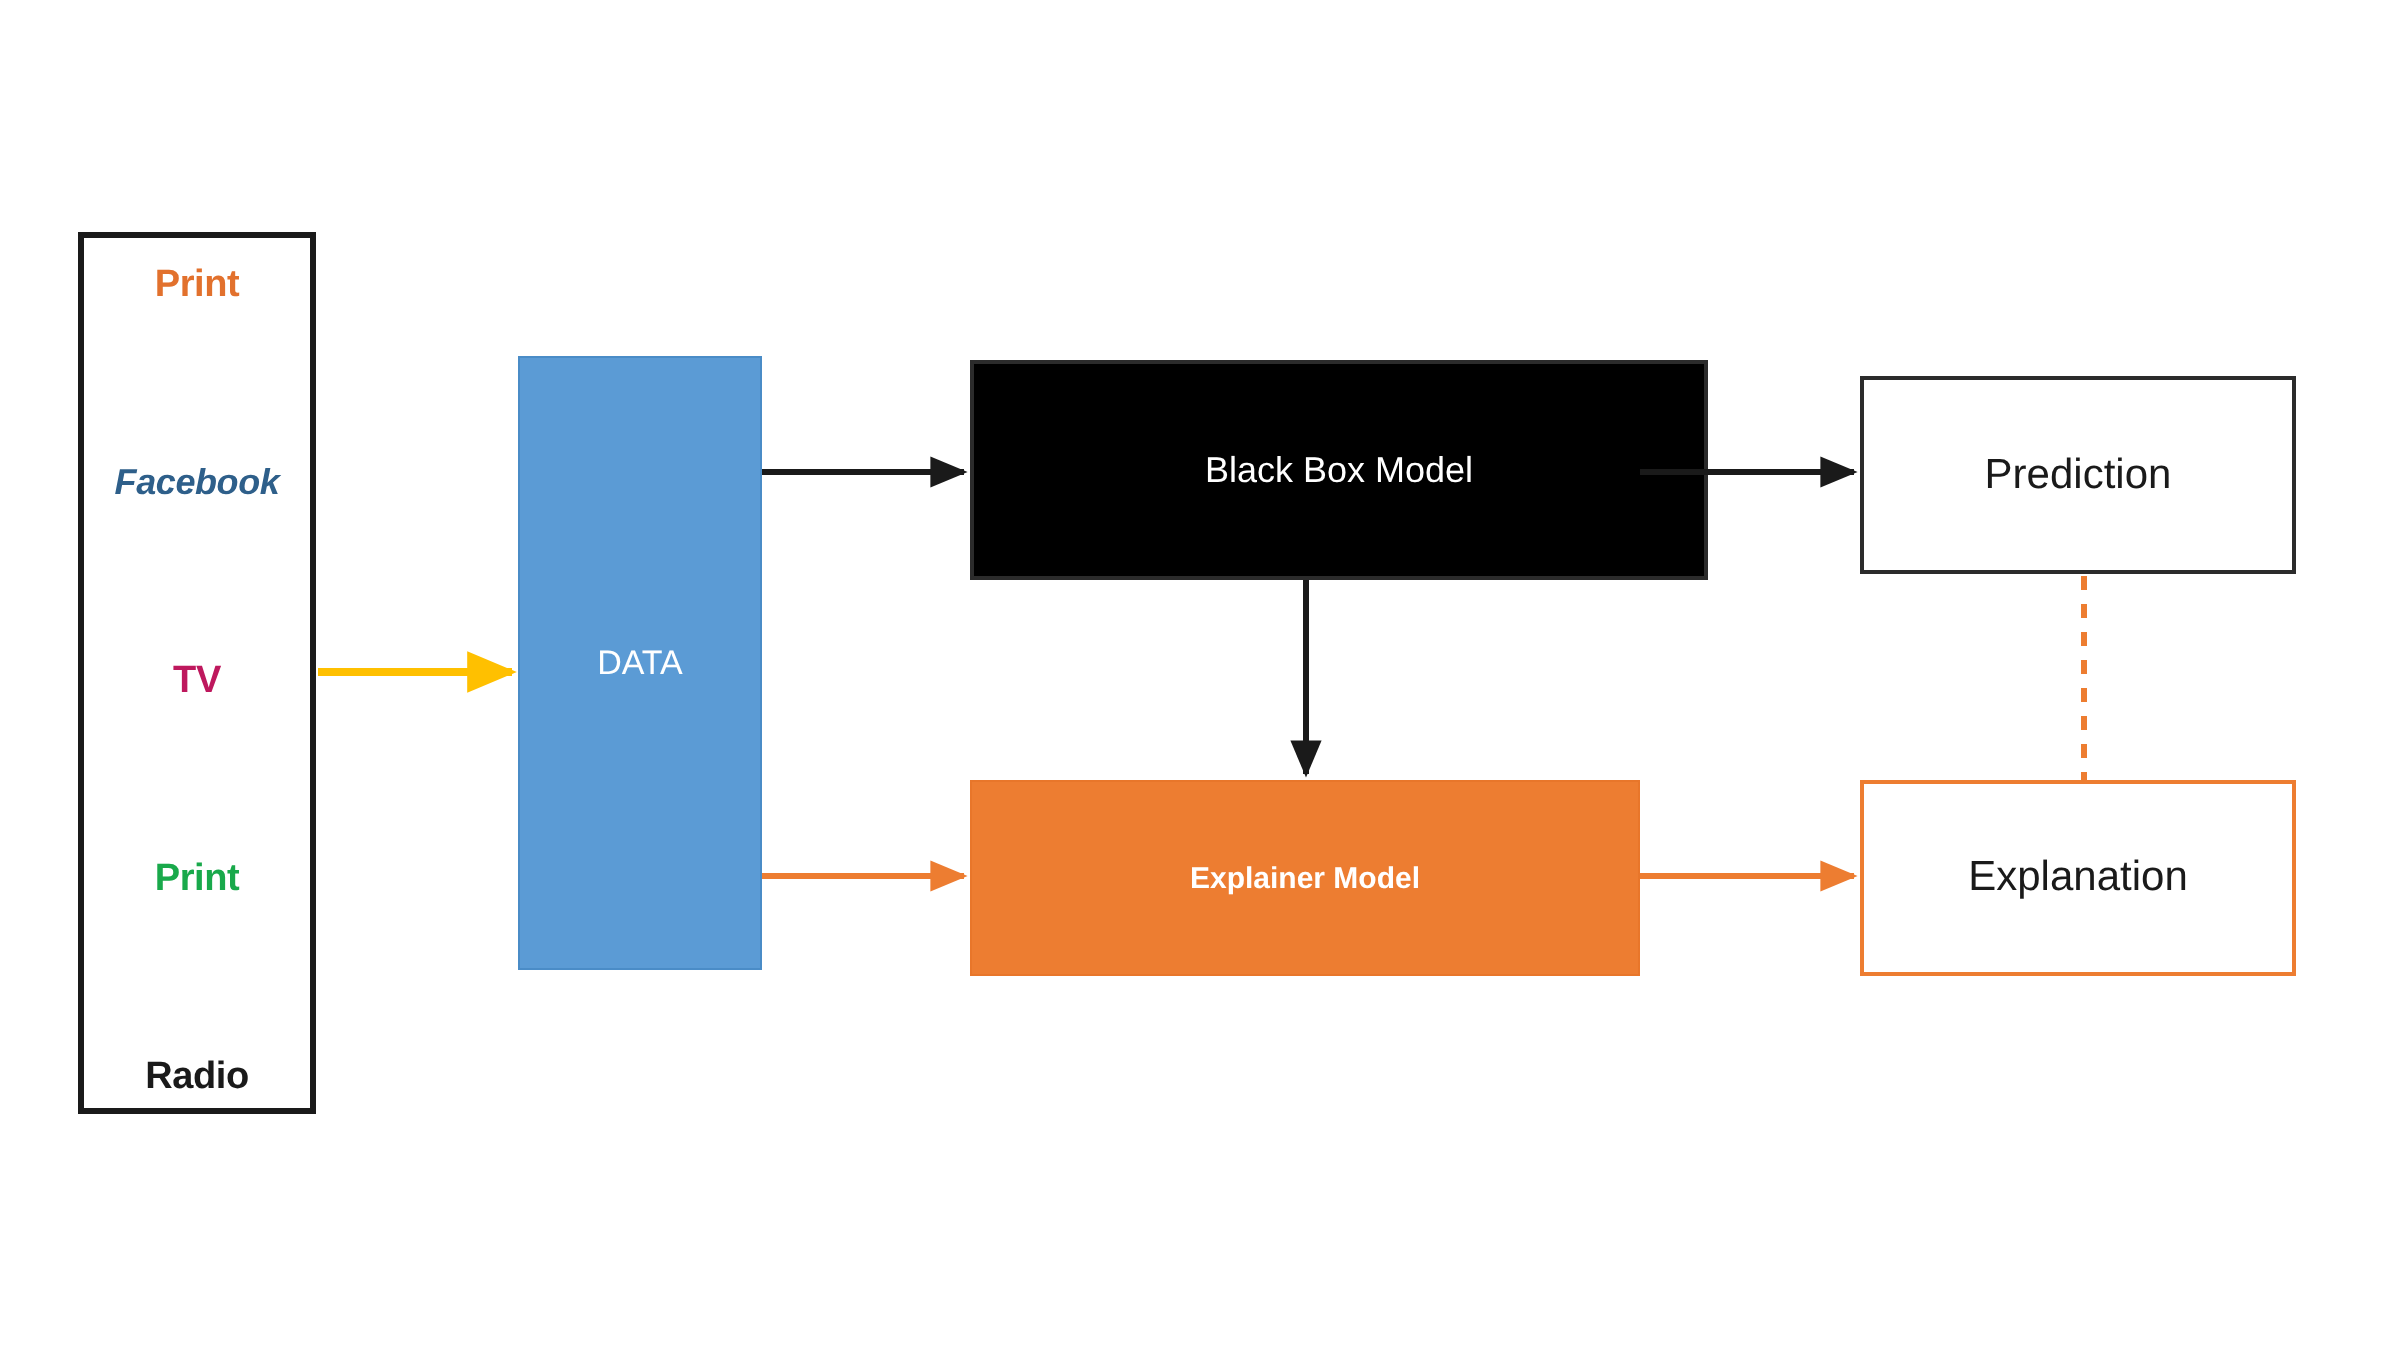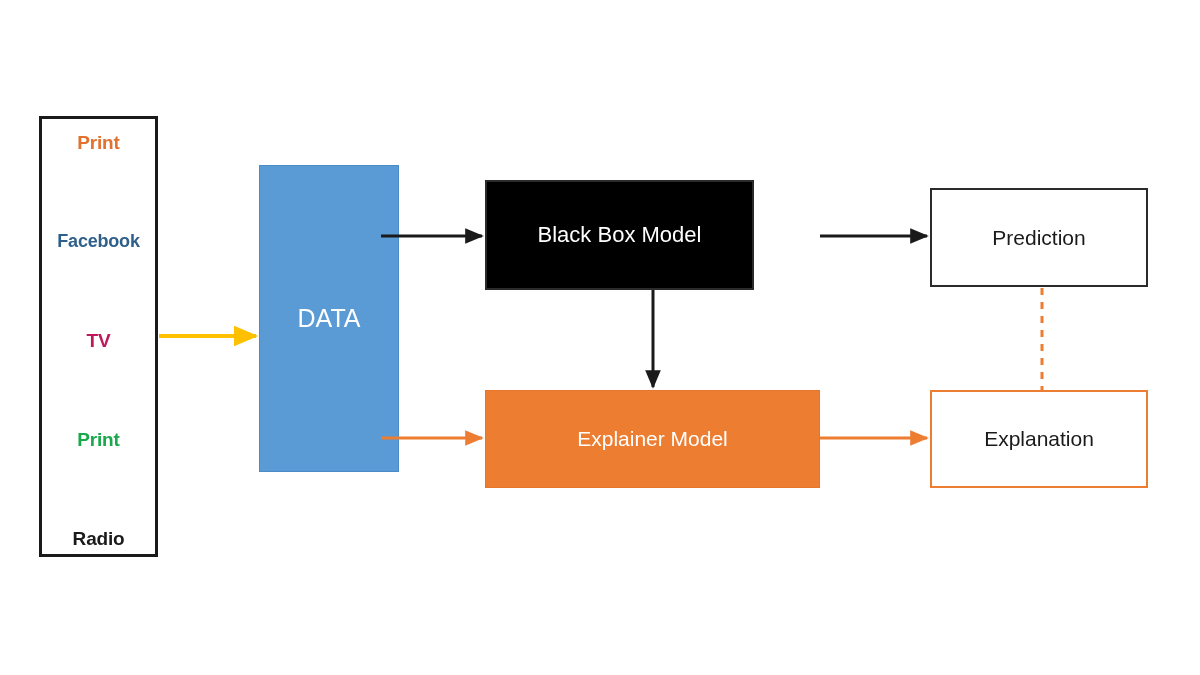--- a/index.html
+++ b/index.html
@@ -42,59 +42,60 @@
     position: absolute;
     left: 0;
     width: 100%;
     text-align: center;
     font-weight: bold;
     font-size: 19px;
     letter-spacing: -0.2px;
     white-space: nowrap;
   }
   #channel-google    { top: 13px;  color: #E2712D; }
-  #channel-facebook  { top: 112px; color: #2E5F8A; font-size: 18px; }
+  #channel-facebook  { top: 112px; color: #2E5F8A; font-size: 18px; font-style: italic; }
   #channel-tv        { top: 211px; color: #be185d; }
   #channel-radio     { top: 310px; color: #19A94B; }
   #channel-print     { top: 409px; color: #1a1a1a; }
 
   
   #data-box {
     left: 259px;
-    top: 165px;
-    width: 140px;
+    top: 178px;
+    width: 122px;
     height: 307px;
     background: #5B9BD5;
     border: 1px solid #4A8CC7;
     color: #ffffff;
-    font-size: 25px;
+    font-size: 17px;
   }
 
   
   #blackbox-box {
     left: 485px;
     top: 180px;
-    width: 269px;
+    width: 369px;
     height: 110px;
     background: #000000;
     border: 2px solid #2b2b2b;
     color: #ffffff;
-    font-size: 22px;
+    font-size: 18px;
   }
 
   
   #explainer-box {
     left: 485px;
     top: 390px;
     width: 335px;
     height: 98px;
     background: #ED7D31;
     border: 1px solid #E8762A;
     color: #ffffff;
-    font-size: 21px;
+    font-size: 15px;
+    font-weight: bold;
   }
 
   
   #prediction-box {
     left: 930px;
     top: 188px;
     width: 218px;
     height: 99px;
     background: #ffffff;
     border: 2px solid #2b2b2b;

